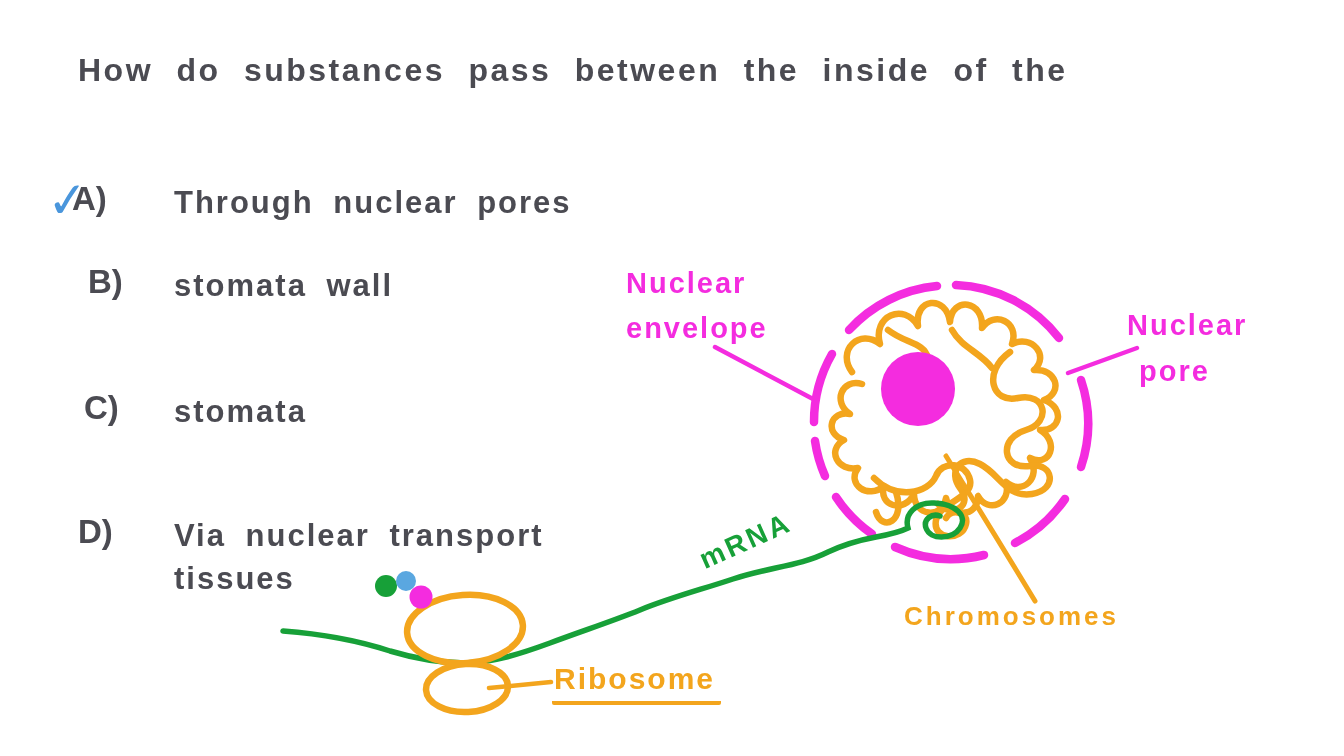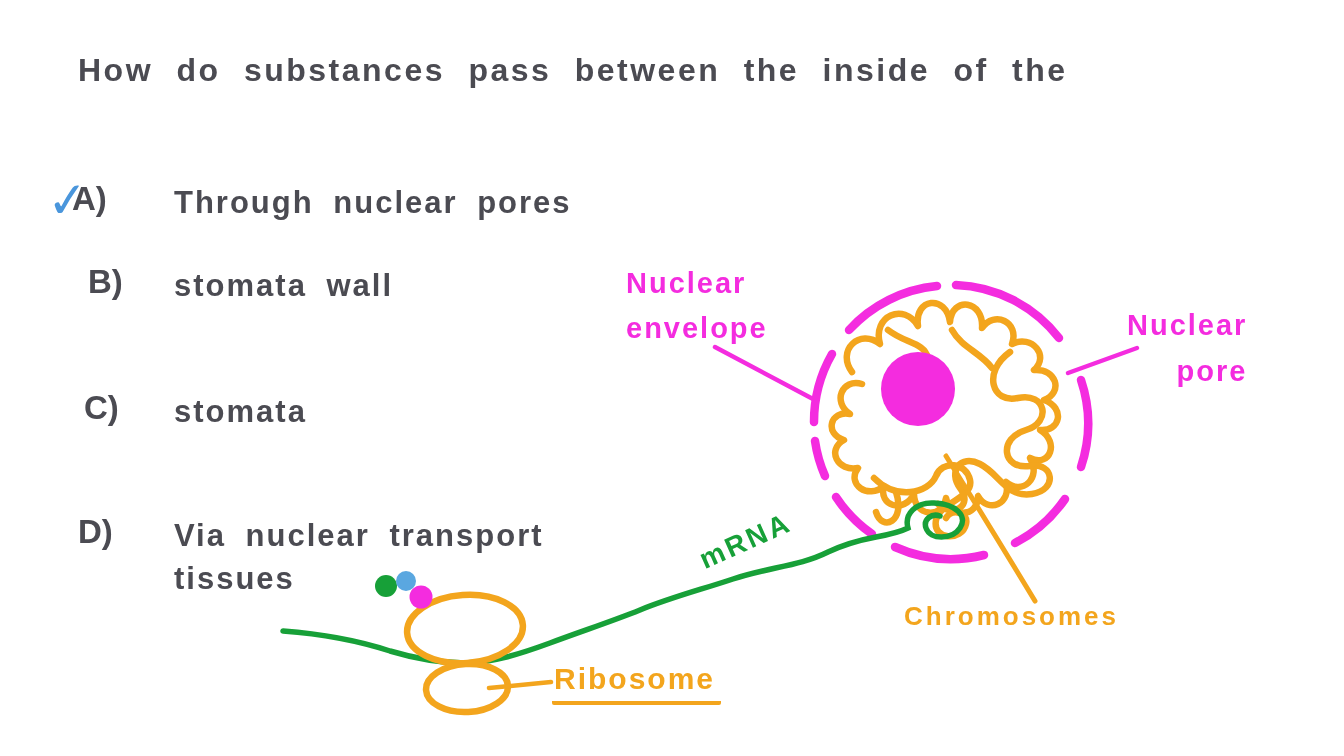--- a/index.html
+++ b/index.html
@@ -43,21 +43,21 @@
     position:absolute;left:47px;top:172px;
     color:var(--check-blue);font-size:49px;font-weight:700;
     transform:rotate(-4deg);
   }
 
   
   .dlabel{position:absolute;font-weight:700;white-space:nowrap;}
   .lbl-nucleus{left:881px;top:238px;color:var(--magenta);font-size:33px;letter-spacing:2.5px;}
   .lbl-envelope{left:626px;top:261px;color:var(--magenta);font-size:29px;letter-spacing:2px;line-height:45px;}
   .lbl-pore{left:1127px;top:302px;color:var(--magenta);font-size:29px;letter-spacing:2px;line-height:46px;}
-  .lbl-pore .second{padding-left:12px;text-align:right;}
+  .lbl-pore .second{padding-left:12px;}
   .lbl-chromosomes{left:904px;top:601px;color:var(--orange);font-size:26px;letter-spacing:3px;}
   .lbl-mrna{left:701px;top:545px;color:var(--green);font-size:28px;letter-spacing:3px;transform:rotate(-24deg);transform-origin:left center;}
   .lbl-ribosome{
     left:552px;top:662px;color:var(--orange);font-size:30px;letter-spacing:2px;
     border-bottom:4px solid var(--orange);padding:0 6px 5px 2px;border-radius:2px;
   }
 
   
   svg.art{position:absolute;left:0;top:0;width:1344px;height:756px;}
   .env{stroke:var(--magenta);stroke-width:8.5;fill:none;stroke-linecap:round;}

